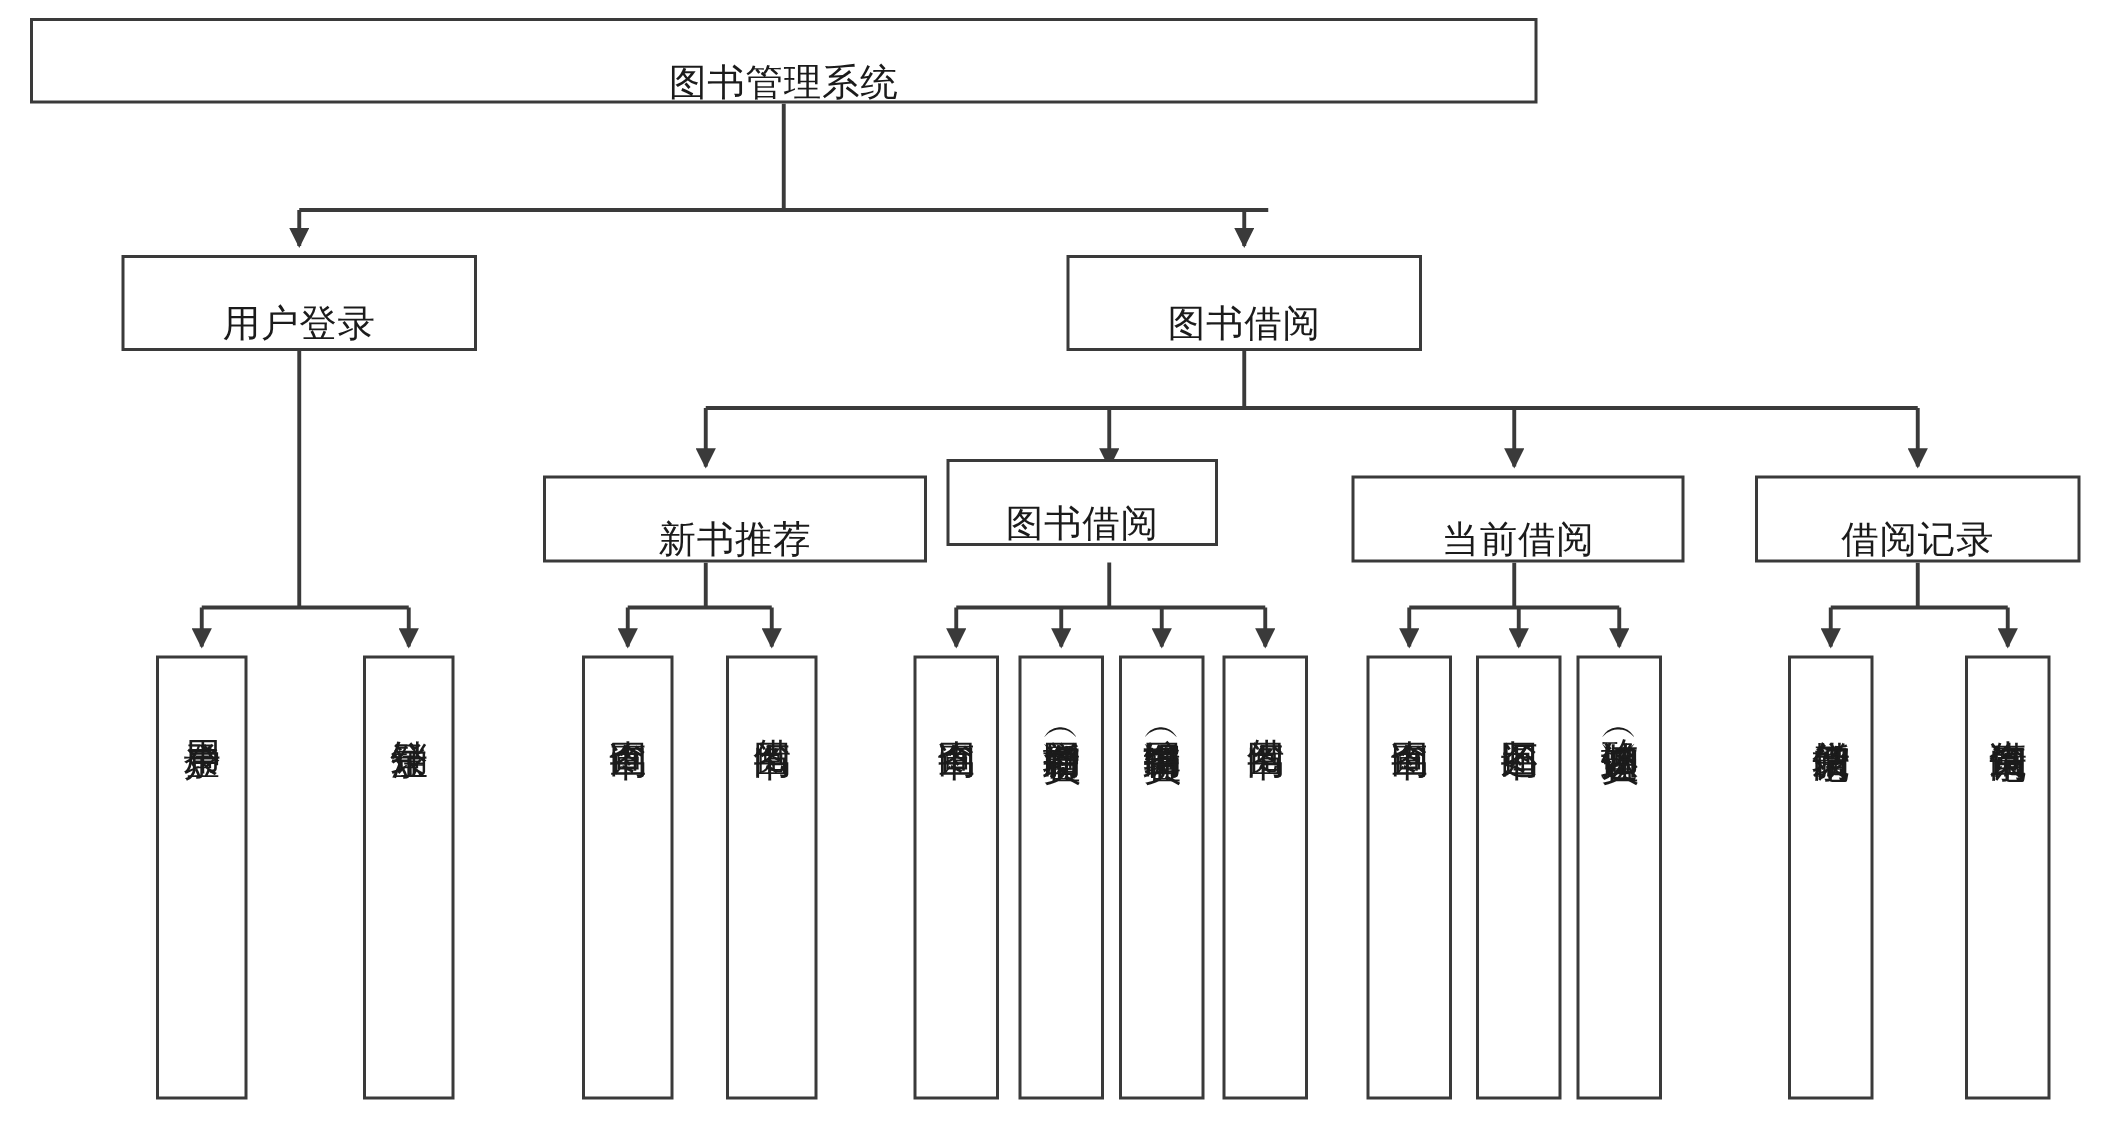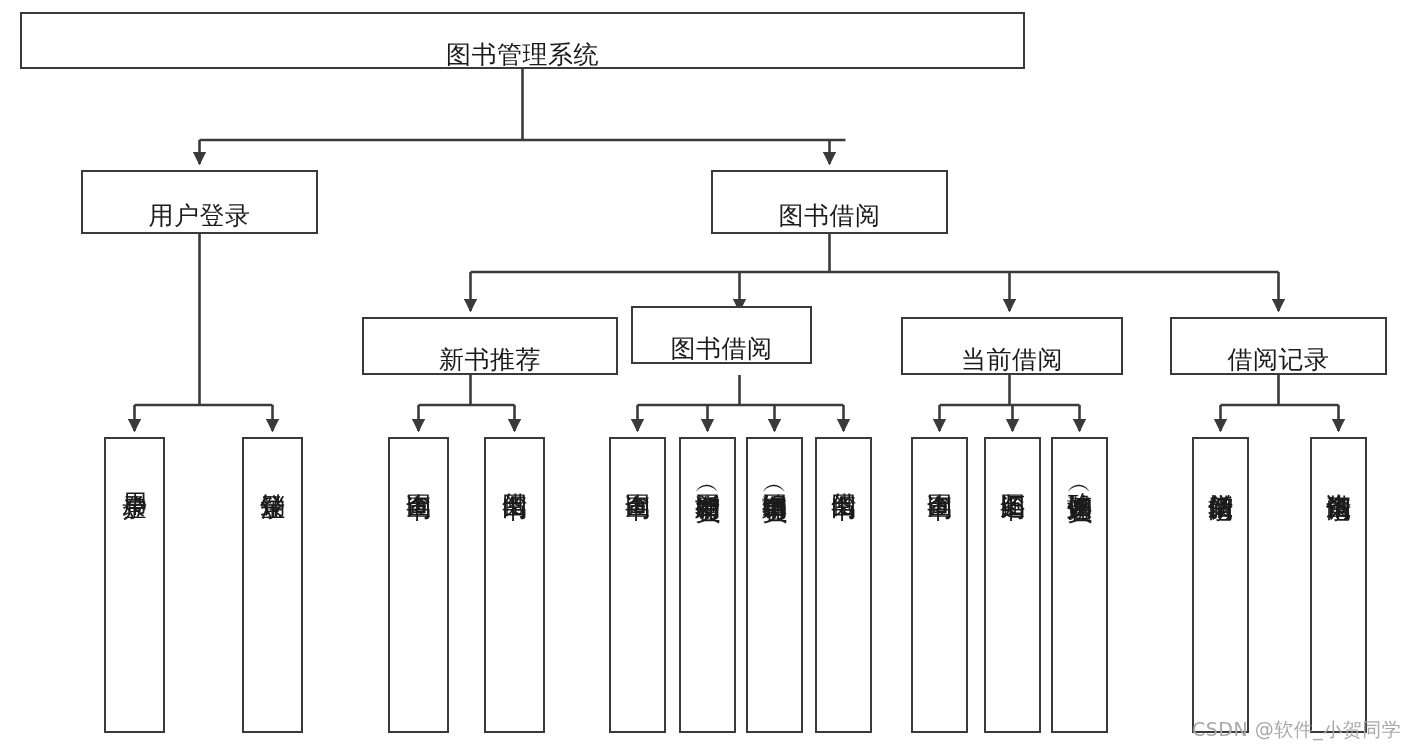--- a/index.html
+++ b/index.html
@@ -175,15 +175,14 @@
         <span class="node-label">确认归还（管理员）</span>
       </div>
       <div class="node vertical" style="left: 1192px; top: 437px; width: 57px; height: 296px;">
         <span class="node-label">新增借阅记录</span>
       </div>
       <div class="node vertical" style="left: 1310px; top: 437px; width: 57px; height: 296px;">
         <span class="node-label">查询借阅记录</span>
       </div>
     </div>
 
-  <div class="watermark" style="left: 1192px; top: 717px;">CSDN @软件_小贺同学</div>
 
 </div>
 
 </body></html>

